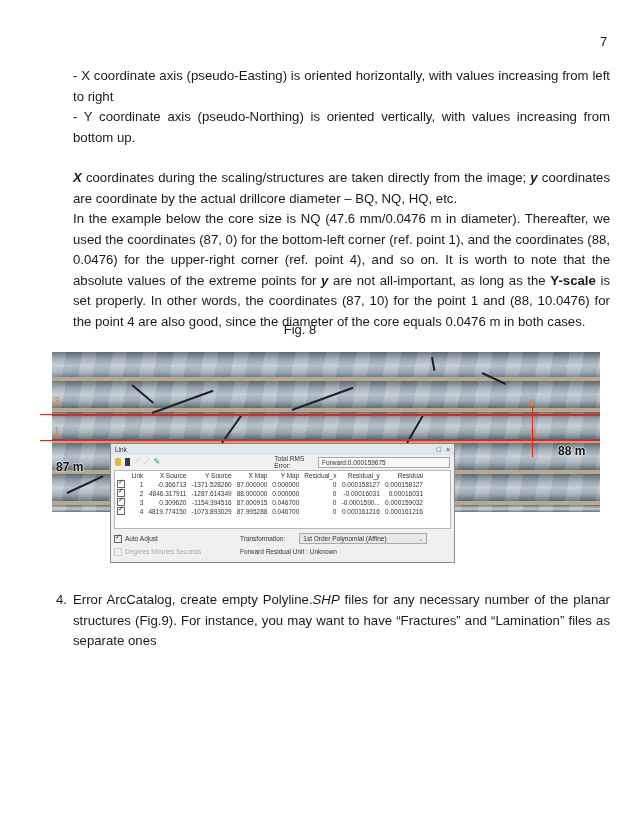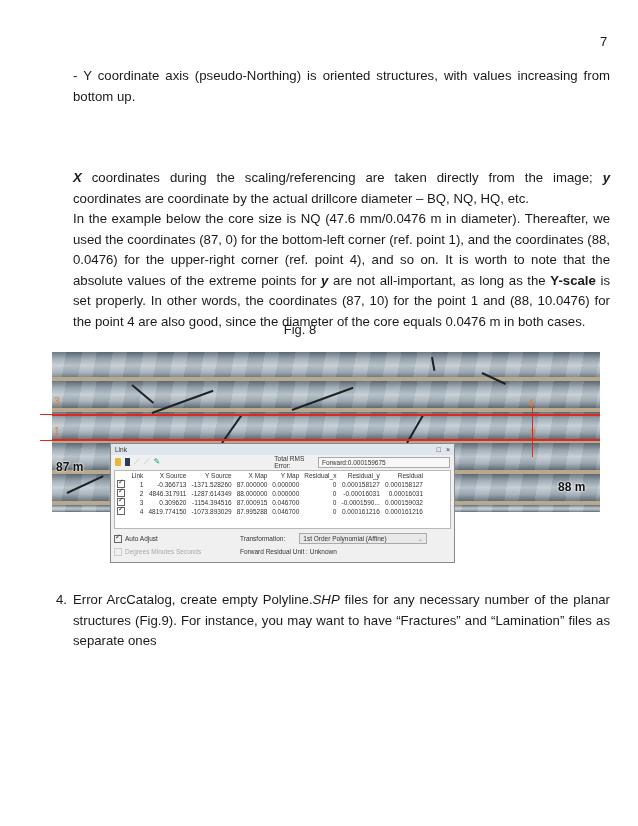--- a/index.html
+++ b/index.html
@@ -52,25 +52,26 @@
   .select { margin-left:14px; width:120px; height:9px; border:1px solid #aaa; background:#e9e9e9;
             display:flex; justify-content:space-between; align-items:center; padding:0 3px; }
   .muted { color:#aaa; }
 </style>
 </head>
 <body>
 
 <div class="page-num">7</div>
 
 <div class="para" style="top:66px;">
-  <div>- Y coordinate axis (pseudo-Northing) is oriented structures, with values increasing from bottom up.</div>
+  <div>- X coordinate axis (pseudo-Easting) is oriented horizontally, with values increasing from left to right</div>
+  <div>- Y coordinate axis (pseudo-Northing) is oriented vertically, with values increasing from bottom up.</div>
 </div>
 
 <div class="para" style="top:168px;">
-  <b><i>X</i></b><span> coordinates during the scaling/referencing are taken directly from the image; </span><b><i>y</i></b><span>  coordinates are coordinate by the actual drillcore diameter – BQ, NQ, HQ, etc.</span><br>
+  <b><i>X</i></b><span> coordinates during the scaling/structures are taken directly from the image; </span><b><i>y</i></b><span>  coordinates are coordinate by the actual drillcore diameter – BQ, NQ, HQ, etc.</span><br>
   <span>In the example below the core size is NQ (47.6 mm/0.0476 m in diameter). Thereafter, we used the coordinates (87, 0) for the bottom-left corner (ref. point 1), and the coordinates (88, 0.0476) for the upper-right corner (ref. point 4), and so on. It is worth to note that the absolute values of the extreme points for </span><b><i>y</i></b><span> are not all-important, as long as the </span><b>Y-scale</b><span> is set properly. In other words, the coordinates (87, 10) for the point 1 and (88, 10.0476) for the point 4 are also good, since the diameter of the core equals 0.0476 m in both cases.</span>
 </div>
 
 <div class="fig-caption">Fig. 8</div>
 
 <div class="photo">
   <div class="core" style="top:0;"></div>
   <div class="gap" style="top:25px;"></div>
   <div class="core" style="top:29px;"></div>
   <div class="gap" style="top:56px;"></div>
@@ -92,21 +93,21 @@
   <div class="crack" style="left:15px;top:140px;width:40px;transform:rotate(-25deg);"></div>
 
   <div class="red-box"></div>
   <div class="pt-label" style="left:2px;top:44px;">3</div>
   <div class="pt-label" style="left:2px;top:74px;">1</div>
   <div class="pt-label" style="left:476px;top:46px;">4</div>
   <div class="pt-label" style="left:478px;top:76px;">2</div>
   <div class="red-vline" style="left:480px;top:55px;height:50px;"></div>
 
   <div class="depth" style="left:4px;top:108px;">87 m</div>
-  <div class="depth" style="left:506px;top:92px;margin-top:36px;">88 m</div>
+  <div class="depth" style="left:506px;top:92px;">88 m</div>
 </div>
 <div class="red-hline" style="left:40px;top:414px;width:14px;"></div>
 <div class="red-hline" style="left:40px;top:440px;width:14px;"></div>
 
 <div class="dialog">
   <div class="dlg-title">
     <span>Link</span>
     <span class="btns">
       <span>□</span>
       <span>×</span>

